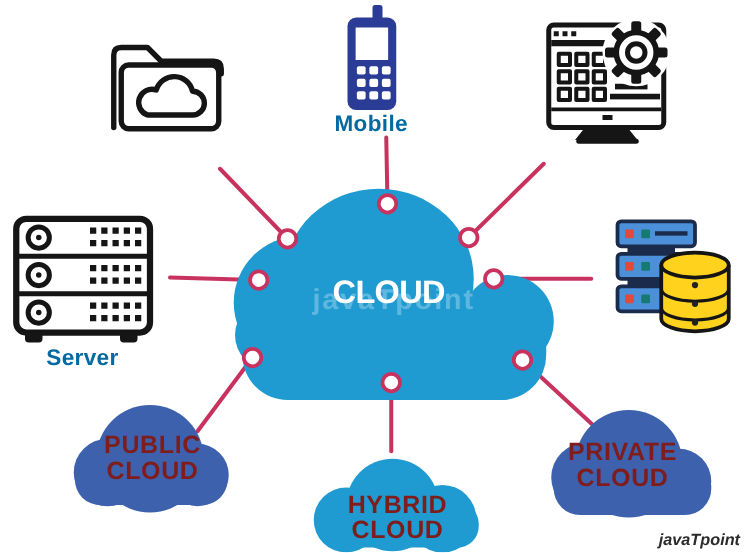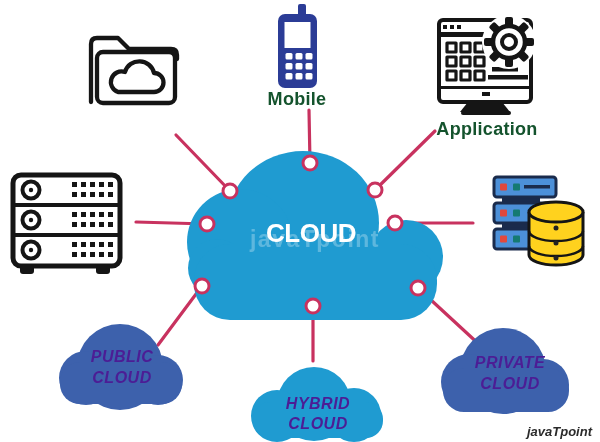--- a/index.html
+++ b/index.html
@@ -2,31 +2,31 @@
 <html><head>
 <meta charset="utf-8">
 <style>
   html,body{margin:0;padding:0;background:#fff;}
   #stage{
     position:relative;width:600px;height:442px;overflow:hidden;background:#fff;
     font-family:"Liberation Sans",sans-serif;
   }
   #diagram-svg{position:absolute;left:0;top:0;z-index:1;}
   .lbl{
-    position:absolute;z-index:3;text-align:center;color:#14532d;
+    position:absolute;z-index:3;text-align:center;color:#0369a1;
     font-weight:800;font-size:18px;letter-spacing:.3px;
   }
   .cloud-title{
     position:absolute;left:205px;top:216px;width:212px;z-index:3;
     text-align:center;color:#fff;font-weight:700;font-size:26px;
     letter-spacing:-.5px;line-height:35px;
   }
   .cloud-sub{
-    position:absolute;z-index:3;text-align:center;color:#4c1d95;
-    font-weight:800;font-size:16px;letter-spacing:.5px;line-height:21px;font-style:italic;
+    position:absolute;z-index:3;text-align:center;color:#7f1d1d;
+    font-weight:800;font-size:20px;letter-spacing:.5px;line-height:21px;
   }
   #wm-center{
     position:absolute;left:237px;top:226px;width:156px;z-index:2;
     text-align:center;color:rgba(255,255,255,.28);
     font-weight:700;font-size:23px;letter-spacing:1.5px;
   }
   #wm-corner{
     position:absolute;right:8px;bottom:3px;z-index:3;
     color:#2b2b2b;font-weight:800;font-size:13px;font-style:italic;
   }
@@ -241,30 +241,30 @@
         <circle cx="556" cy="258" r="2.5"></circle>
       </g>
     </g>
   </svg>
 
   <div class="cloud-title">
     <div>CLOUD</div>
   </div>
 
   <div class="lbl" style="left:247px;top:89px;width:100px">Mobile</div>
-  <div class="lbl" style="left:427px;top:119px;width:120px">Application</div>
+  <div class="lbl" style="left:16px;top:276px;width:100px">Server</div>
 
   <div class="cloud-sub" style="left:62px;top:346px;width:120px">
     <div>PUBLIC</div>
     <div>CLOUD</div>
   </div>
   <div class="cloud-sub" style="left:254px;top:394px;width:128px;line-height:20px">
     <div>HYBRID</div>
     <div>CLOUD</div>
   </div>
-  <div class="cloud-sub" style="left:450px;top:352px;width:120px">
+  <div class="cloud-sub" style="left:438px;top:352px;width:120px">
     <div>PRIVATE</div>
     <div>CLOUD</div>
   </div>
 
   <div id="wm-center">javaTpoint</div>
   <div id="wm-corner">javaTpoint</div>
 </div>
 
 </body></html>

